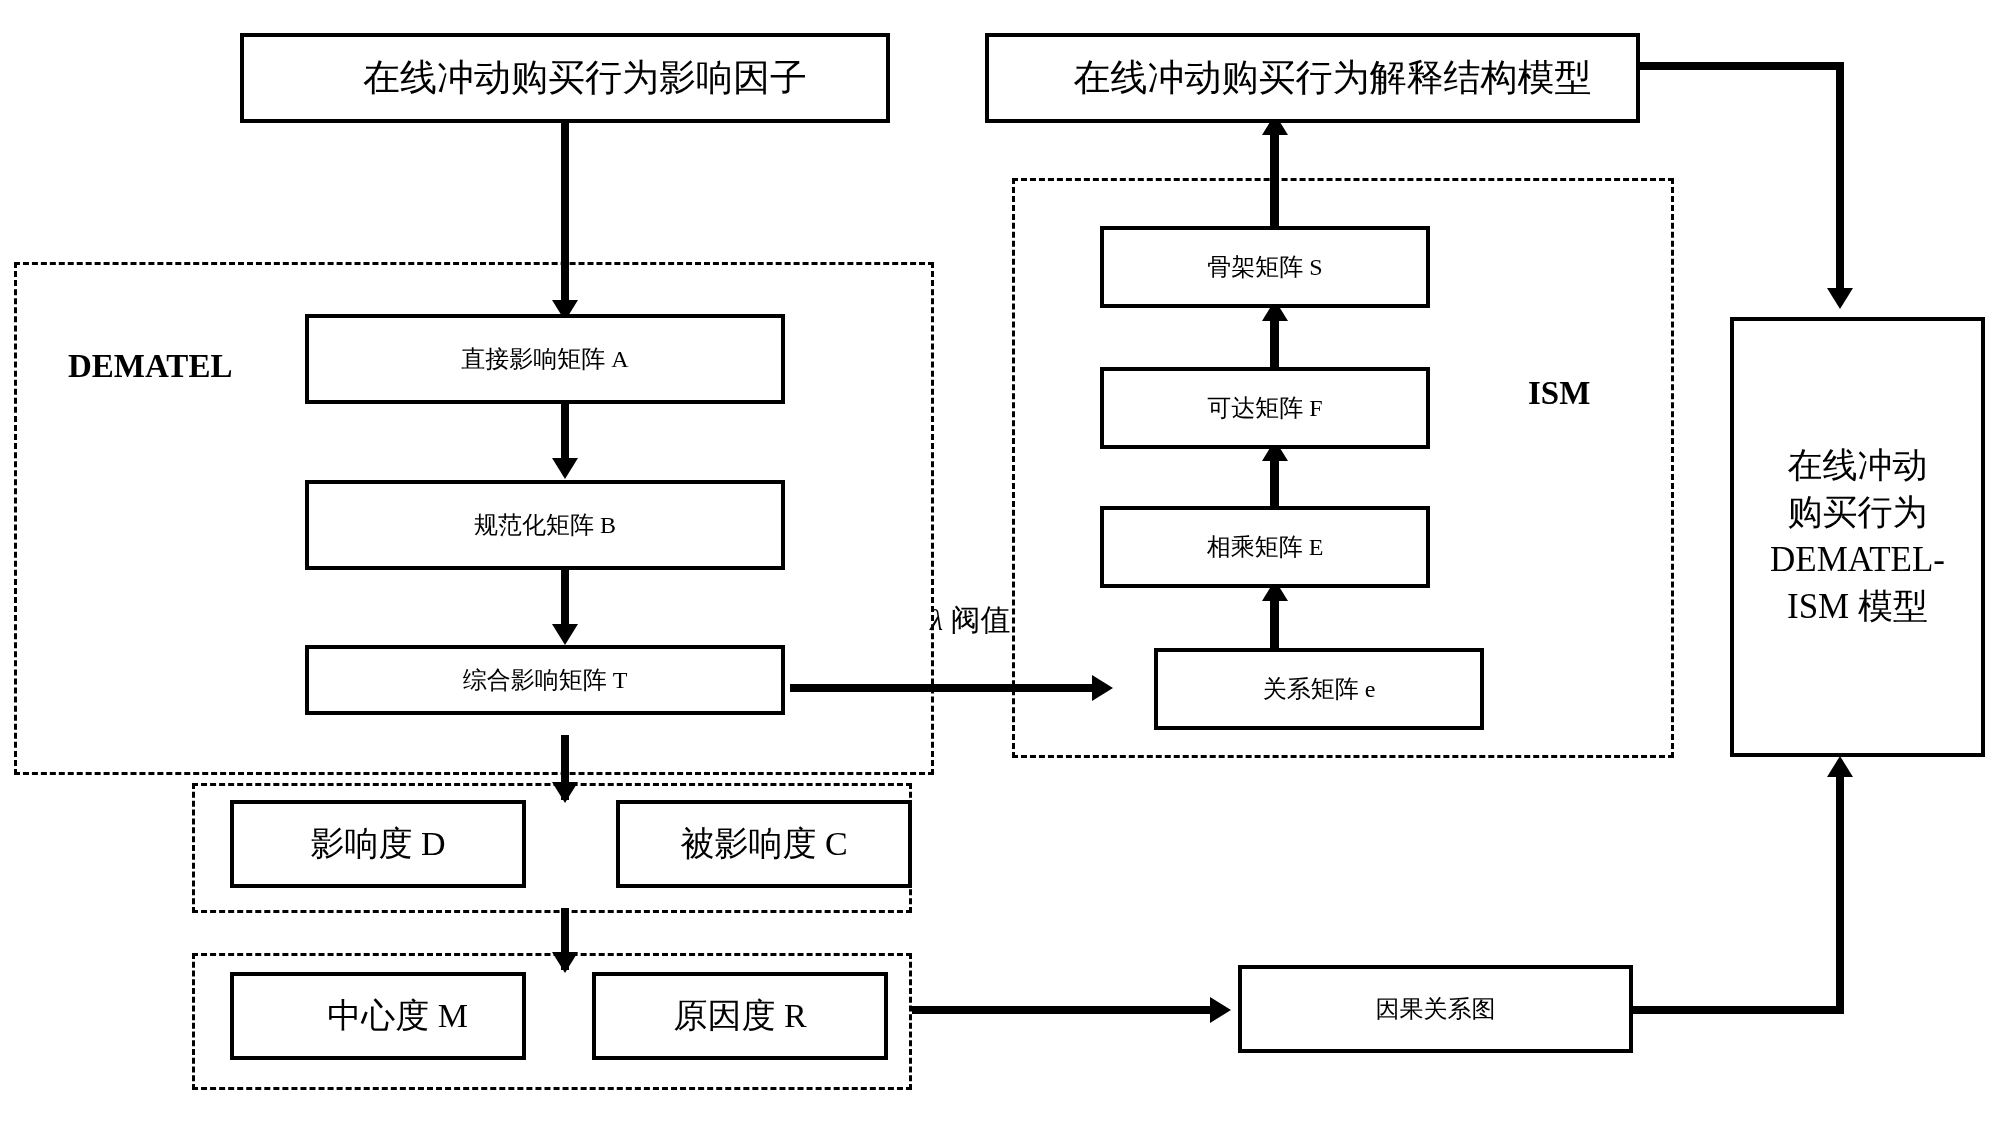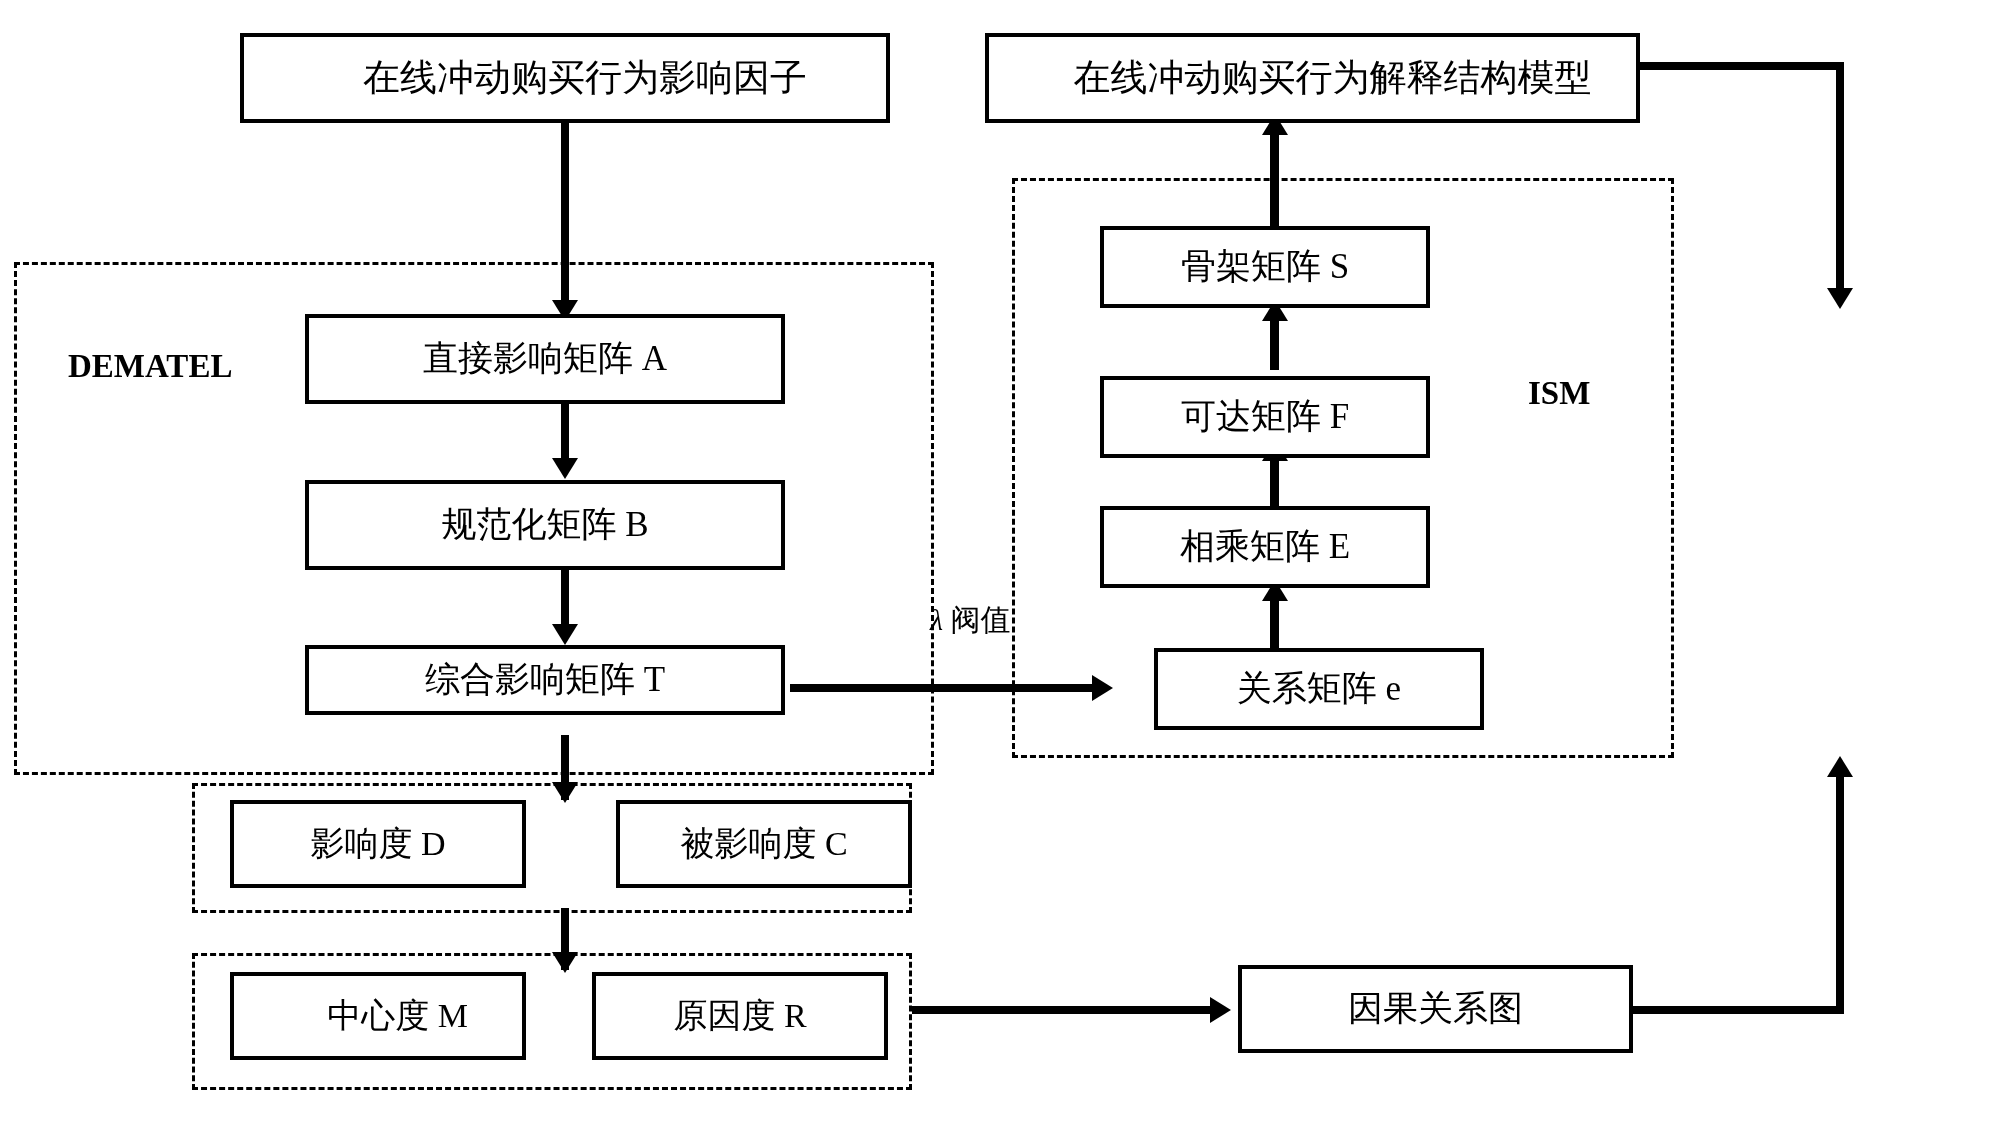--- a/index.html
+++ b/index.html
@@ -23,21 +23,21 @@
     background: #ffffff;
     display: flex;
     align-items: center;
     justify-content: center;
     text-align: center;
     color: #000000;
     line-height: 1.25;
     z-index: 3;
   }
   .box.lg   { font-size: 37px; padding-left: 40px; }
-  .box.md   { font-size: 35px; }
+  .box.md   { font-size: 24px; }
   .box.sm   { font-size: 34px; }
   .box.tall { font-size: 35px; line-height: 1.34; padding: 0 8px; }
 
   
   .dashed {
     position: absolute;
     box-sizing: border-box;
     border: 3px dashed #000000;
     background: transparent;
     z-index: 1;
@@ -179,34 +179,40 @@
   </div>
 
   <div class="box sm" style="left:592px; top:972px; width:296px; height:88px;">
     <span>原因度 R</span>
   </div>
 
   <div class="box md" style="left:1100px; top:226px; width:330px; height:82px;">
     <span>骨架矩阵 S</span>
   </div>
 
-  <div class="box md" style="left:1100px; top:376px; width:330px; height:82px;">
+  <div class="box md" style="left:1100px; top:367px; width:330px; height:82px;">
     <span>可达矩阵 F</span>
   </div>
 
   <div class="box md" style="left:1100px; top:506px; width:330px; height:82px;">
     <span>相乘矩阵 E</span>
   </div>
 
   <div class="box md" style="left:1113px; top:648px; width:330px; height:82px;margin-left:41px;">
     <span>关系矩阵 e</span>
   </div>
 
   <div class="label cjk" style="left:930px; top:600px;">
     <span class="lam">λ</span><span> 阀值</span>
   </div>
 
   <div class="box md" style="left:1238px; top:965px; width:395px; height:88px;">
     <span>因果关系图</span>
   </div>
 
+  <div class="box tall" style="left:1730px; top:317px; width:255px; height:440px; flex-direction:column;">
+    <span>在线冲动</span>
+    <span>购买行为</span>
+    <span>DEMATEL-</span>
+    <span>ISM 模型</span>
+  </div>
 
 </div>
 
 </body></html>

